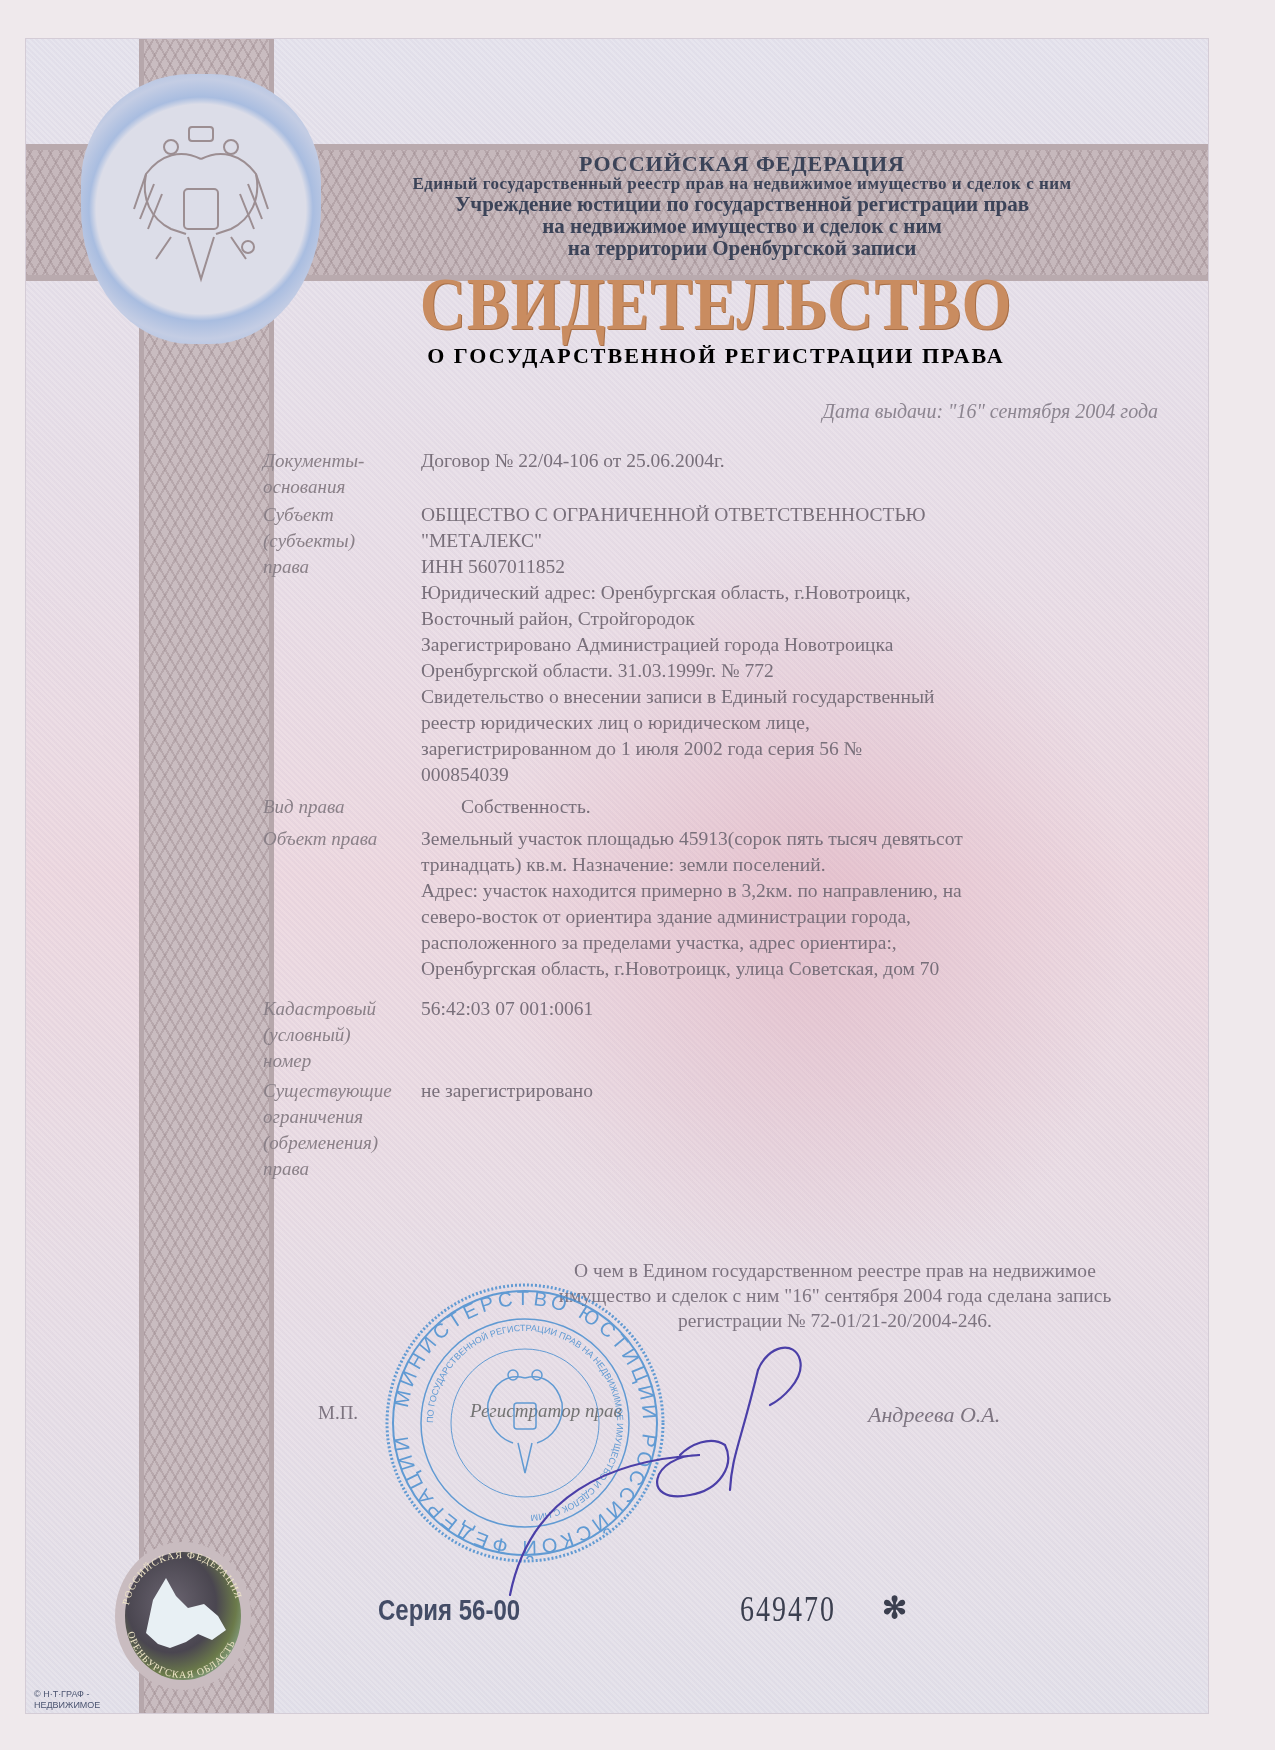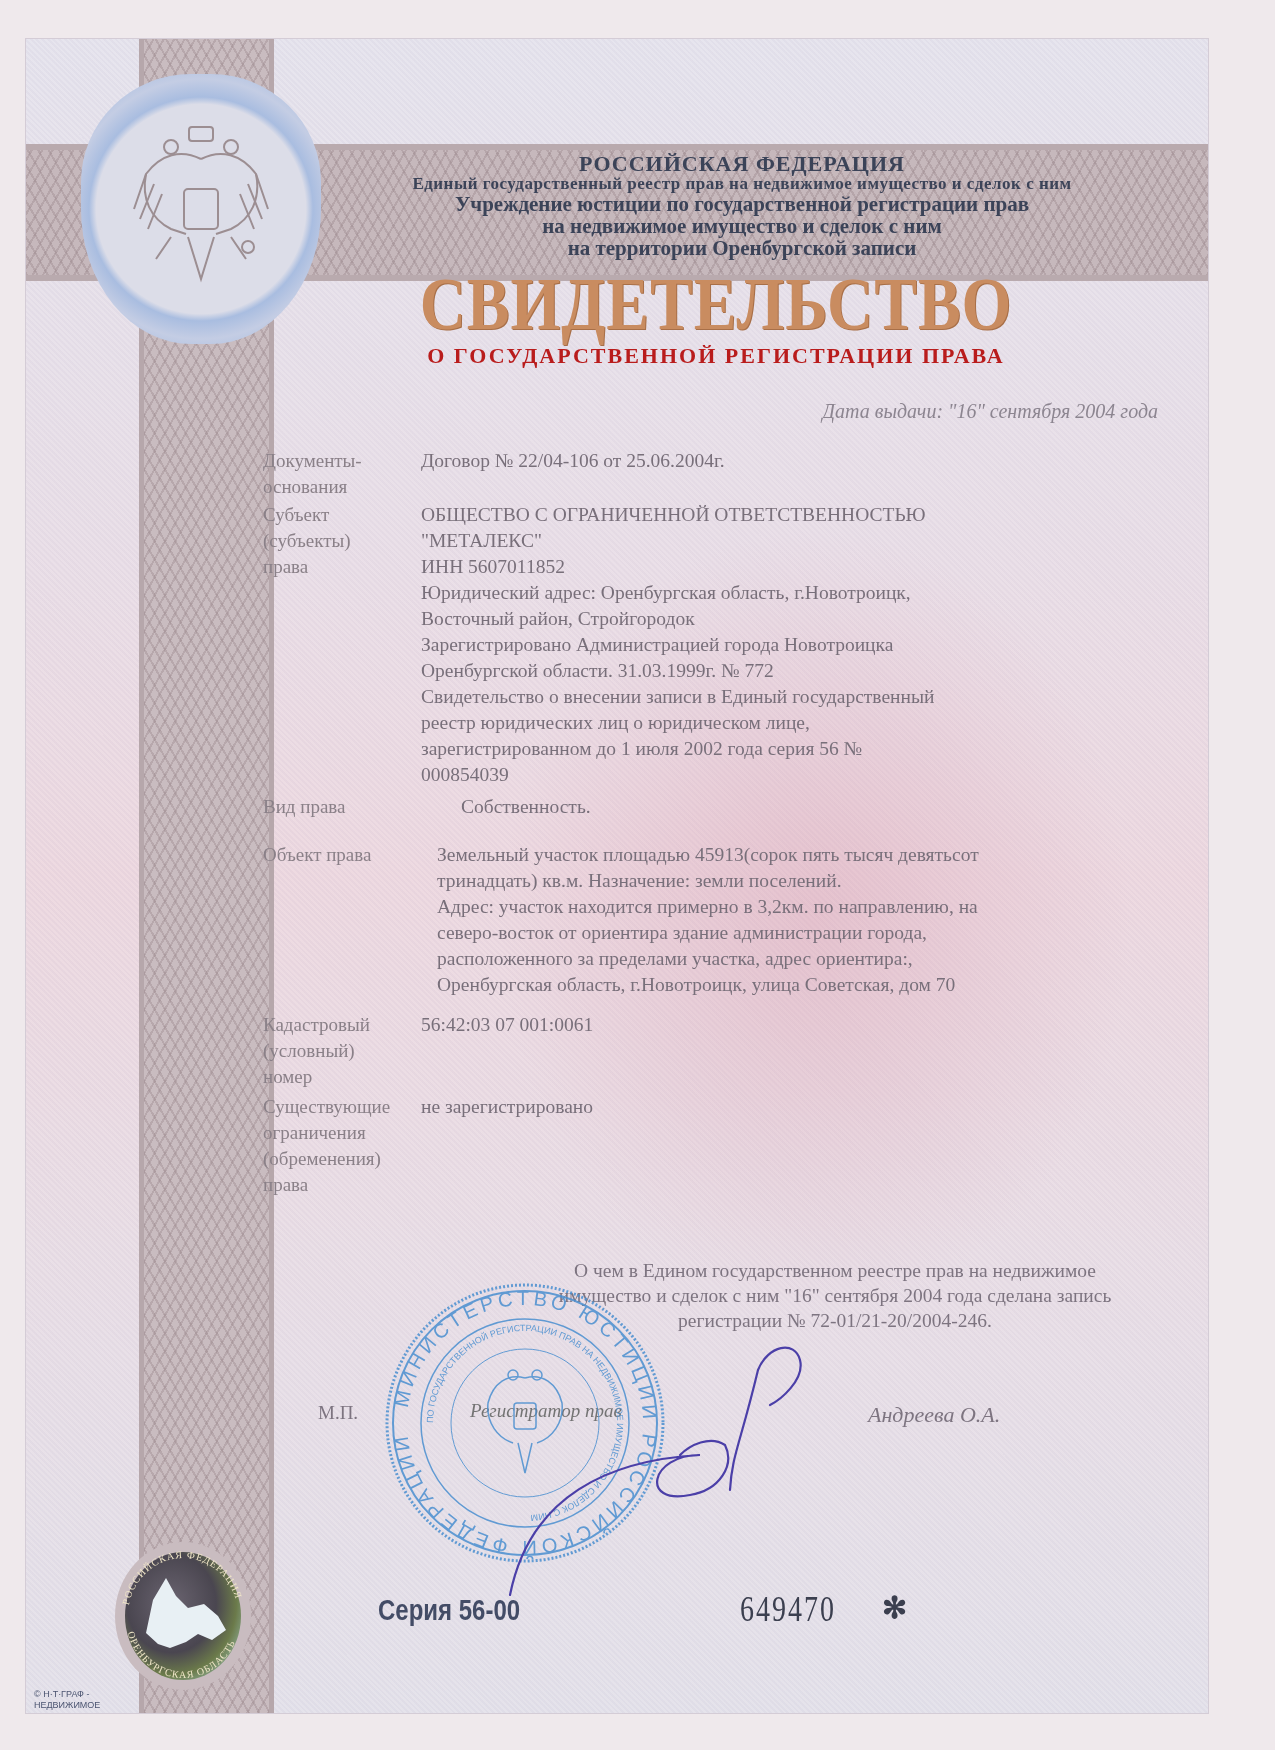--- a/index.html
+++ b/index.html
@@ -48,30 +48,30 @@
   .h-line1 { font-weight: bold; font-size: 22px; letter-spacing: 1px; margin-top: 8px; }
   .h-line2 { font-weight: bold; font-size: 17px; letter-spacing: 0.5px; }
   .h-line3 { font-weight: bold; font-size: 21px; }
   .title {
     position: absolute; left: 250px; width: 932px; top: 268px; text-align: center;
     font-size: 64px; font-weight: bold; color: #c98c60; letter-spacing: 1px;
     transform: scaleY(1.15); text-shadow: 1px 1px 0 #a86f48;
   }
   .subtitle {
     position: absolute; left: 250px; width: 932px; top: 343px; text-align: center;
-    font-size: 22px; font-weight: bold; color: #b91c1c; letter-spacing: 2px;
+    font-size: 22px; font-weight: bold; color: #000000; letter-spacing: 2px;
   }
   .issue-date {
     position: absolute; right: 117px; top: 400px; font-size: 20px; font-style: italic;
     color: #8c8590;
   }
   .fields { position: absolute; left: 263px; top: 448px; width: 900px; }
   .row { display: flex; }
   .row .lbl {
-    width: 158px; flex: none; color: #8a8088; font-size: 19px; line-height: 26px;
+    width: 158px; flex: none; font-style: italic; color: #8a8088; font-size: 19px; line-height: 26px;
     white-space: pre-line;
   }
   .row .val { flex: 1; color: #786f7a; font-size: 19.5px; line-height: 26px; }
   .row .val div { white-space: pre-line; }
   .note {
     position: absolute; left: 475px; top: 1258px; width: 720px; text-align: center;
     font-size: 19.5px; line-height: 25px; color: #7d7480; white-space: pre-line;
   }
   .mp { position: absolute; left: 318px; top: 1402px; font-size: 19px; color: #7d7480; }
   .registrar { position: absolute; left: 470px; top: 1400px; font-size: 19px; font-style: italic; color: #737373; }
@@ -146,21 +146,21 @@
 зарегистрированном до 1 июля 2002 года  серия  56     №
 000854039</div>
     </div>
   </div>
   <div class="row" style="margin-top:6px;gap:40px;">
     <div class="lbl">Вид права</div>
     <div class="val">
       <div>Собственность.</div>
     </div>
   </div>
-  <div class="row" style="margin-top:22px;gap:16px;">
+  <div class="row" style="margin-top:6px;">
     <div class="lbl">Объект права</div>
     <div class="val">
       <div>Земельный участок площадью  45913(сорок пять тысяч девятьсот
 тринадцать) кв.м. Назначение: земли поселений.</div>
       <div>Адрес: участок находится примерно в 3,2км. по направлению, на
 северо-восток от ориентира здание администрации города,
 расположенного за пределами участка, адрес ориентира:,
 Оренбургская область, г.Новотроицк, улица  Советская, дом 70</div>
     </div>
   </div>

